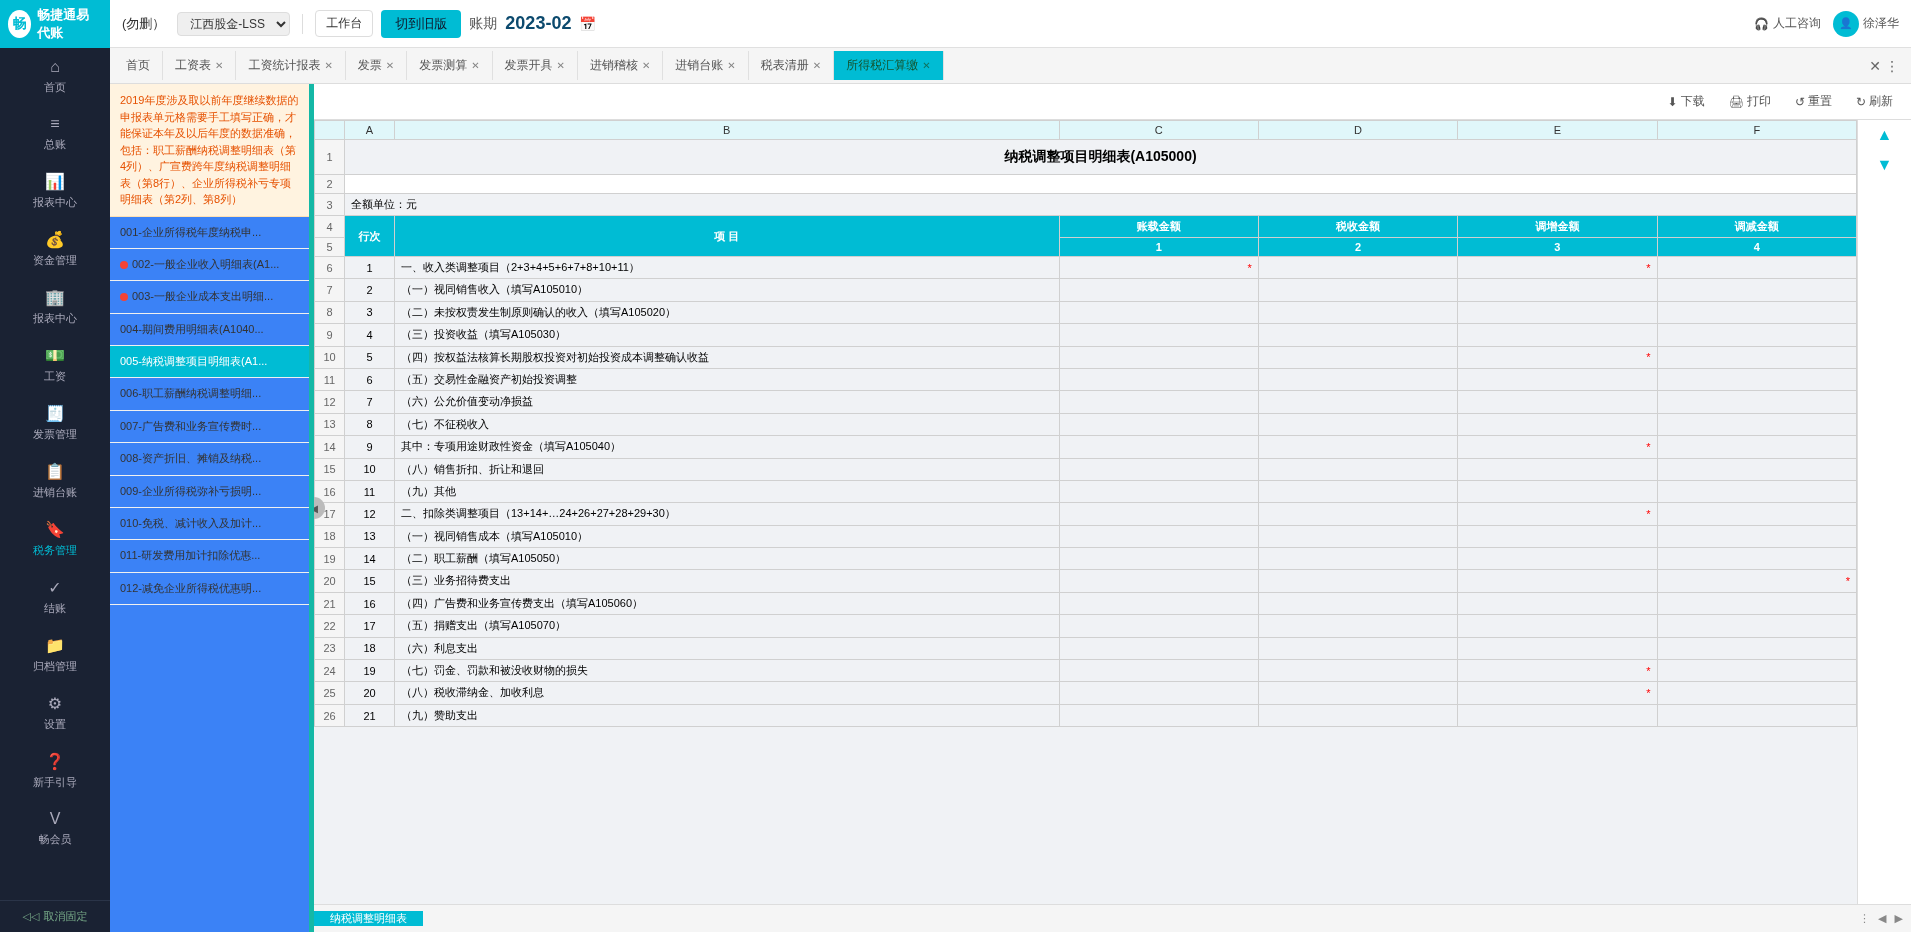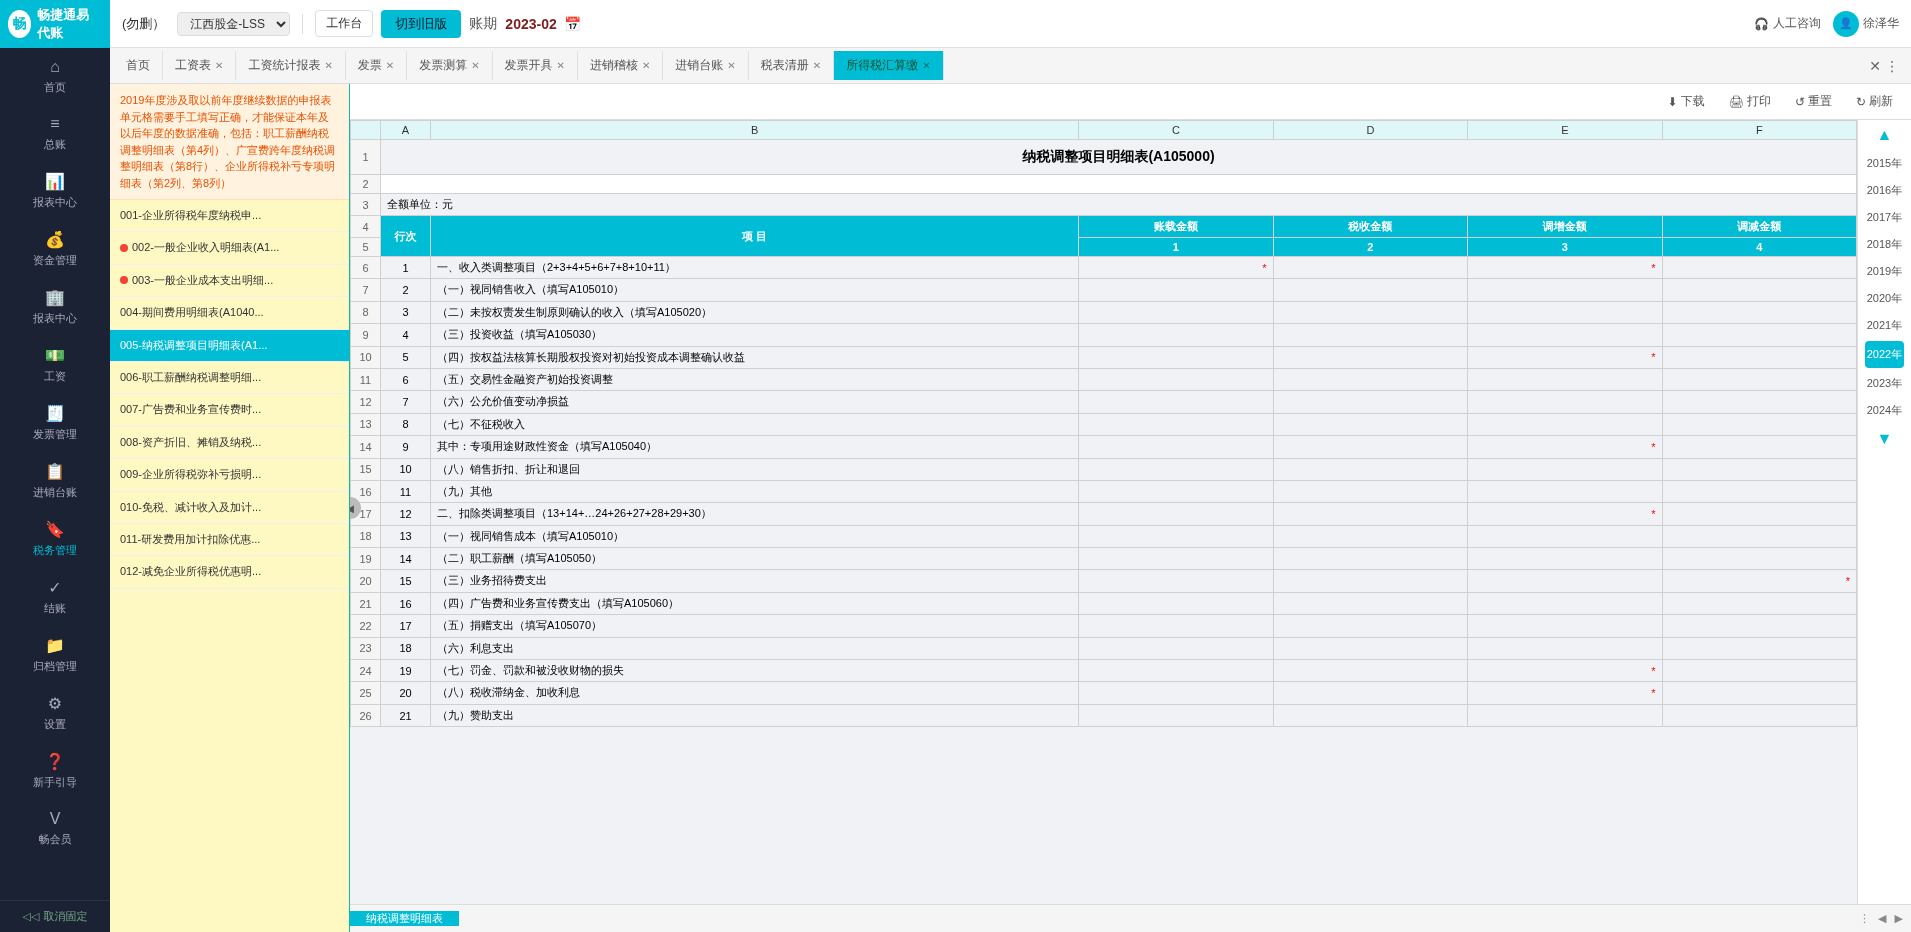--- a/index.html
+++ b/index.html
@@ -32,21 +32,21 @@
     .tabbar { background: #f5f5f5; display: flex; align-items: center; height: 36px; border-bottom: 1px solid #ddd; flex-shrink: 0; padding: 0 4px; overflow-x: auto; }
     .tab { padding: 6px 12px; font-size: 12px; color: #555; cursor: pointer; white-space: nowrap; border-right: 1px solid #e0e0e0; display: flex; align-items: center; gap: 4px; }
     .tab.active { background: #00bcd4; color: #14532d; }
     .tab .tab-close { font-size: 10px; opacity: 0.7; }
     .tab-actions { margin-left: auto; display: flex; align-items: center; gap: 4px; padding: 0 8px; }
 
     
     .content { flex: 1; display: flex; overflow: hidden; }
 
     
-    .left-panel { width: 240px; background: #fef9c3; border-right: 1px solid #14b8a6; overflow-y: auto; flex-shrink: 0; display: flex; flex-direction: column; }
+    .left-panel { width: 204px; background: #3b82f6; border-right: 5px solid #14b8a6; overflow-y: auto; flex-shrink: 0; display: flex; flex-direction: column; }
     .warning-bar { background: #fff3e0; padding: 8px 10px; font-size: 11px; color: #e65100; line-height: 1.5; border-bottom: 1px solid #ffe0b2; }
     .list-item { padding: 8px 10px; font-size: 11px; color: #333; cursor: pointer; border-bottom: 1px solid #f0f0f0; display: flex; align-items: center; gap: 4px; line-height: 1.4; }
     .list-item.active { background: #00bcd4; color: white; }
     .list-item .dot { width: 8px; height: 8px; border-radius: 50%; flex-shrink: 0; }
     .dot-red { background: #f44336; }
 
     
     .right-panel { flex: 1; display: flex; flex-direction: column; overflow: hidden; position: relative; }
 
     
@@ -165,21 +165,21 @@
     <div class="topbar-company">
       <span>(勿删）</span>
       <select class="topbar-company-select">
         <option>江西股金-LSS</option>
       </select>
     </div>
     <div style="width:1px;height:20px;background:#ddd;margin:0 4px;"></div>
     <button class="topbar-btn-outline">工作台</button>
     <button class="topbar-btn">切到旧版</button>
     <span style="color:#555;font-size:14px;">账期</span>
-    <span style="color:#7f1d1d;font-size:14px;font-weight:bold;">2023-02</span>
+    <span style="color:#0c4a6e;font-size:18px;font-weight:bold;">2023-02</span>
     <span style="font-size:14px;color:#888;cursor:pointer;">📅</span>
 
     <div class="topbar-right">
       <div class="topbar-user">
         <span>🎧</span>
         <span>人工咨询</span>
       </div>
       <div class="topbar-user">
         <div class="user-avatar">
           <span>👤</span>
@@ -539,32 +539,20 @@
     <td class="data-cell"></td>
     <td class="data-cell"></td>
     <td class="data-cell"></td>
   </tr>
               </tbody>
           </table>
         </div>
 
         <div class="year-panel">
           <div class="year-nav">▲</div>
-          <div id="year-items-container">
-              <div class="year-item">2015年</div>
-              <div class="year-item">2016年</div>
-              <div class="year-item">2017年</div>
-              <div class="year-item">2018年</div>
-              <div class="year-item">2019年</div>
-              <div class="year-item">2020年</div>
-              <div class="year-item">2021年</div>
-              <div class="year-item active">2022年</div>
-              <div class="year-item">2023年</div>
-              <div class="year-item">2024年</div>
-            </div>
           <div class="year-nav">▼</div>
         </div>
       </div>
 
       <div class="bottom-bar">
         <div class="sheet-tab">纳税调整明细表</div>
         <div class="bottom-right">
           <span style="cursor:pointer;">⋮</span>
           <span style="cursor:pointer;">◀</span>
           <span style="cursor:pointer;">▶</span>

